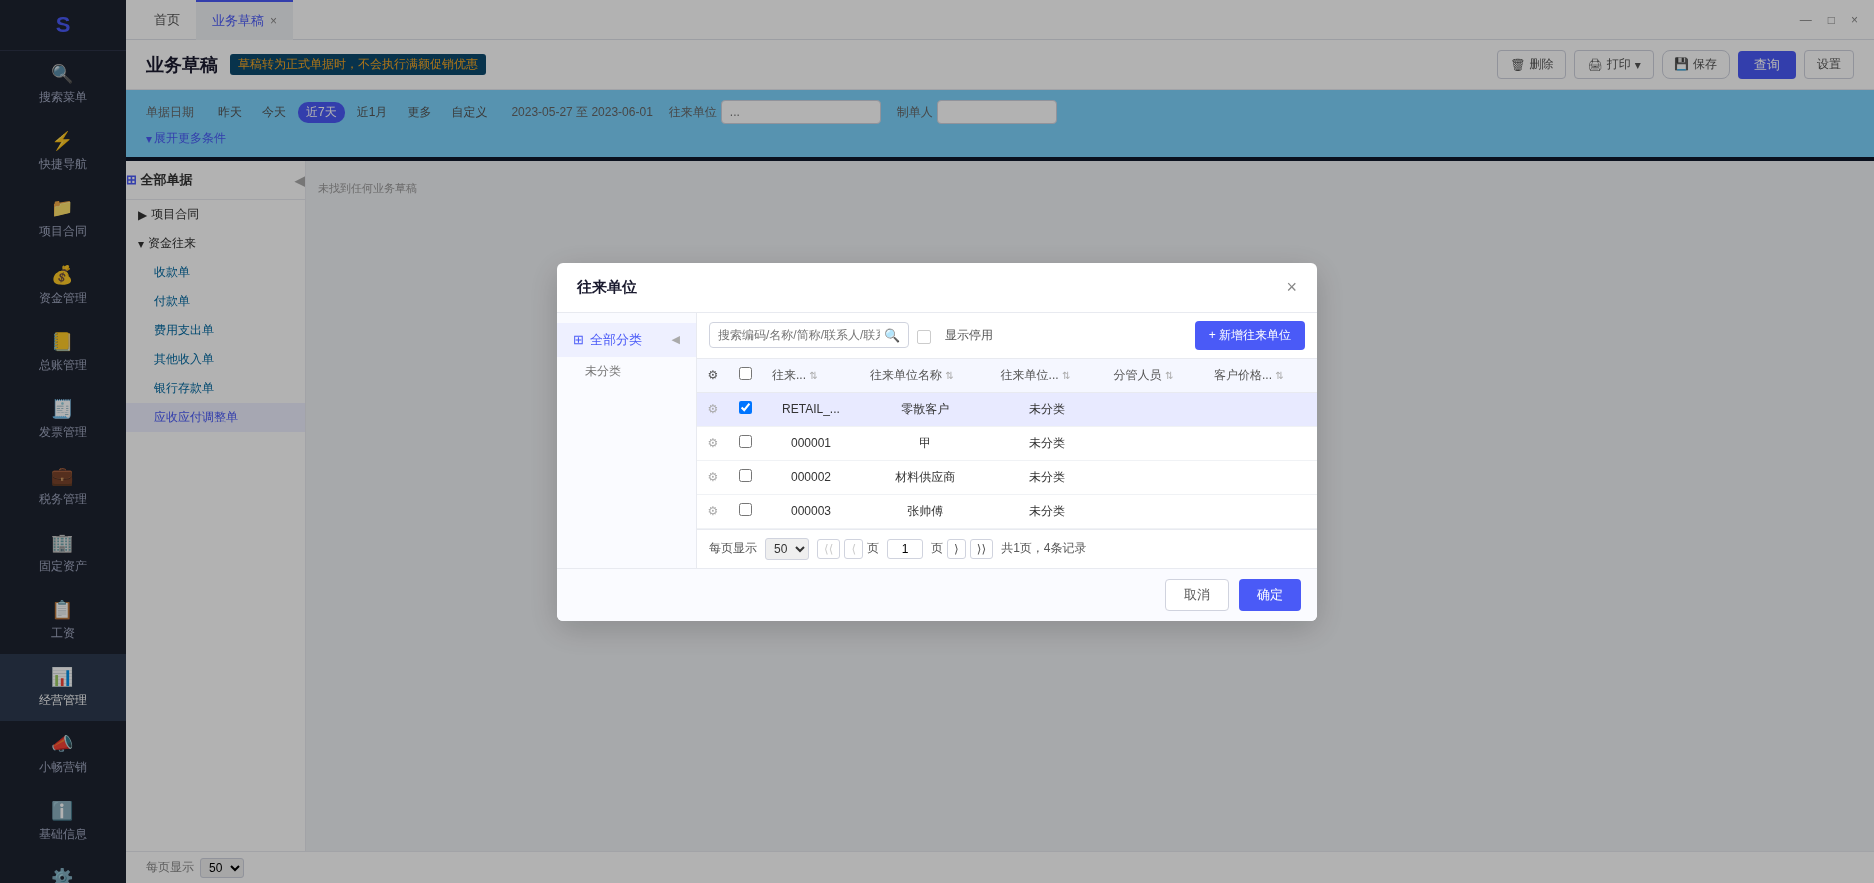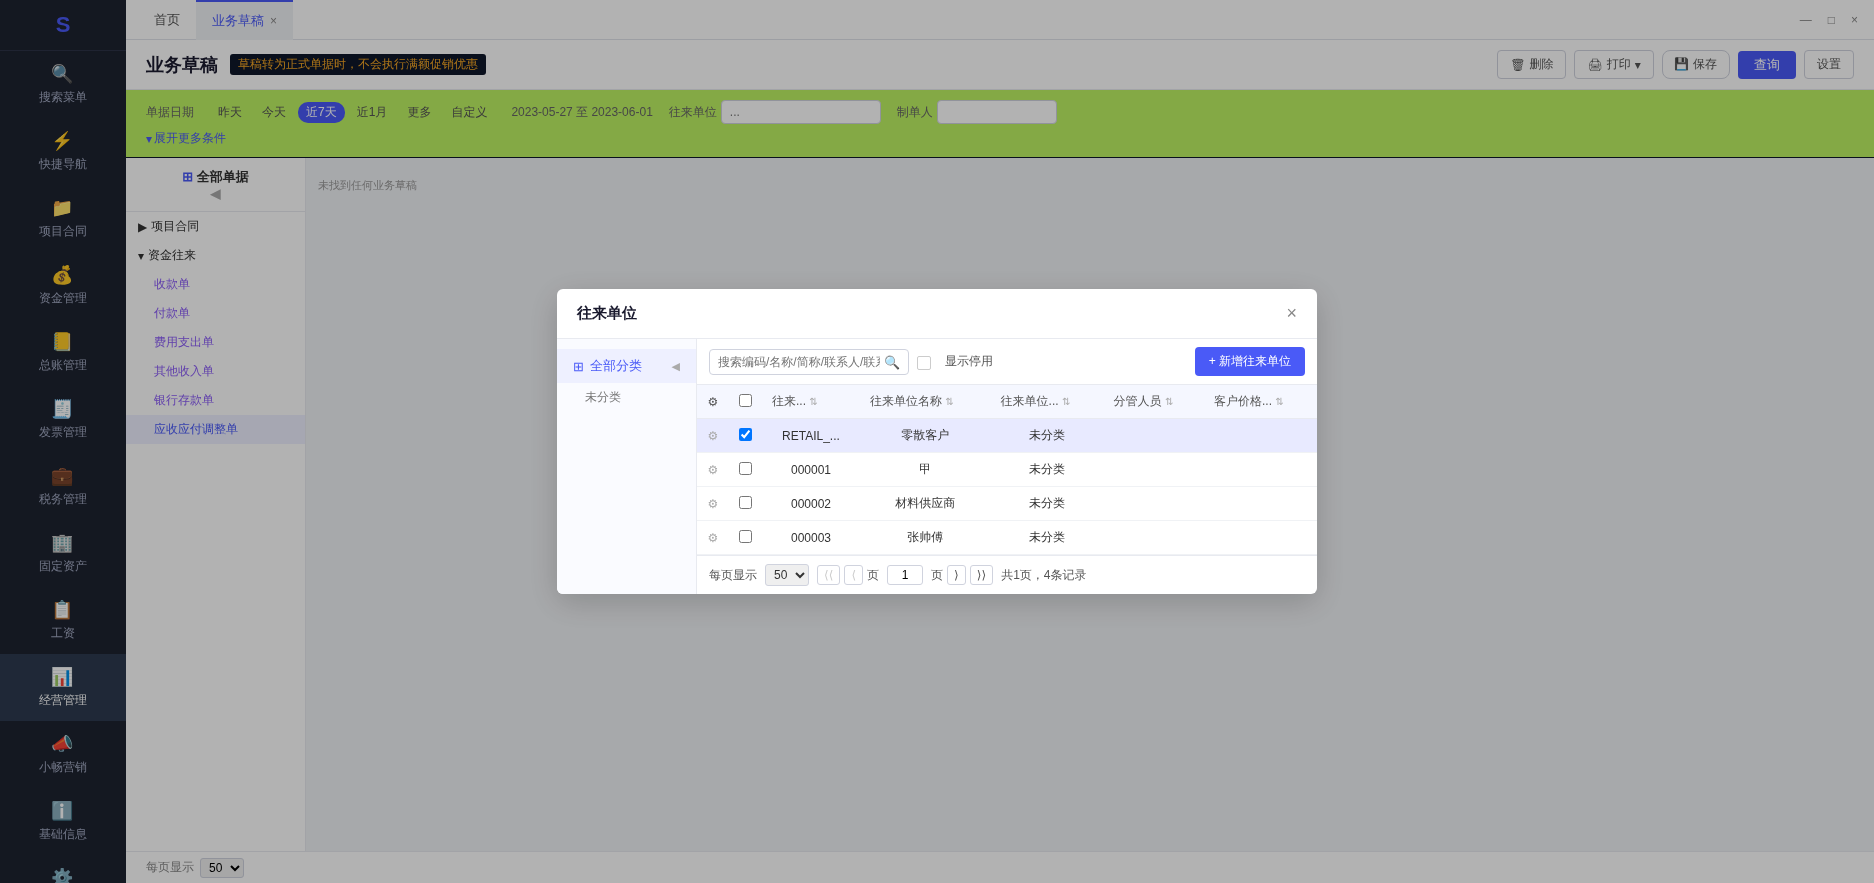--- a/index.html
+++ b/index.html
@@ -22,46 +22,46 @@
     
     .top-bar { background: #fff; border-bottom: 1px solid #e0e3ea; display: flex; align-items: center; padding: 0 12px; height: 40px; gap: 0; }
     .top-bar .home-tab { padding: 0 16px; height: 40px; line-height: 40px; color: #555; cursor: pointer; font-size: 13px; }
     .top-bar .active-tab { background: #f0f2f5; color: #4a5af7; border-top: 2px solid #4a5af7; height: 40px; line-height: 38px; padding: 0 16px; cursor: pointer; font-size: 13px; display: flex; align-items: center; gap: 6px; }
     .tab-close { cursor: pointer; color: #888; font-size: 12px; }
     .top-bar-right { margin-left: auto; display: flex; align-items: center; gap: 8px; font-size: 12px; color: #888; }
 
     
     .page-header { background: #fff; padding: 10px 20px; display: flex; align-items: center; gap: 12px; border-bottom: 1px solid #e8eaf0; }
     .page-title { font-size: 18px; font-weight: bold; color: #1a1a2e; }
-    .page-subtitle { font-size: 12px; color: #f5a623; background: #0f172a; padding: 2px 8px; border-radius: 3px; }
+    .page-subtitle { font-size: 12px; color: #f5a623; background: #0c4a6e; padding: 2px 8px; border-radius: 3px; }
     .page-header-actions { margin-left: auto; display: flex; gap: 8px; align-items: center; }
     .btn-action { padding: 5px 12px; border: 1px solid #d0d3de; background: #fff; border-radius: 4px; cursor: pointer; font-size: 12px; color: #555; display: flex; align-items: center; gap: 4px; }
     .btn-save { padding: 5px 12px; border: 1px solid #d0d3de; background: #fff; border-radius: 8px; cursor: pointer; font-size: 12px; color: #555; }
     .btn-confirm-main { padding: 5px 16px; background: #4a5af7; border: none; border-radius: 4px; cursor: pointer; font-size: 13px; color: #fff; }
 
     
-    .filter-bar { background: #bef264; padding: 10px 20px; border-bottom: 1px solid #0f172a; }
+    .filter-bar { background: #7dd3fc; padding: 10px 20px; border-bottom: 4px solid #0f172a; }
     .filter-row { display: flex; align-items: center; gap: 16px; flex-wrap: wrap; }
     .filter-label { font-size: 12px; color: #666; }
     .date-tabs { display: flex; gap: 4px; }
     .date-tab { padding: 2px 8px; border-radius: 3px; cursor: pointer; font-size: 12px; color: #555; }
     .date-tab.active { background: #4a5af7; color: #fff; border-radius: 10px; }
     .date-range { font-size: 12px; color: #666; }
     .filter-field { display: flex; align-items: center; gap: 4px; }
     .filter-field input { border: 1px solid #d0d3de; border-radius: 4px; padding: 4px 8px; font-size: 12px; width: 160px; color: #333; }
     .expand-btn { color: #4a5af7; font-size: 12px; cursor: pointer; display: flex; align-items: center; gap: 2px; margin-top: 6px; }
 
     
     .content-area { display: flex; flex: 1; overflow: hidden; }
 
     
     .left-menu { width: 180px; background: #fff; border-right: 1px solid #e8eaf0; overflow-y: auto; flex-shrink: 0; }
-    .left-menu-header { display: flex; align-items: center; justify-content: space-between; padding: 10px 12px; font-size: 13px; font-weight: bold; color: #333; border-bottom: 1px solid #e8eaf0; flex-direction: column; }
+    .left-menu-header { display: flex; align-items: center; justify-content: space-between; padding: 10px 0; font-size: 13px; font-weight: bold; color: #333; border-bottom: 1px solid #e8eaf0; }
     .left-menu-group { padding: 6px 12px; font-size: 12px; color: #333; cursor: pointer; display: flex; align-items: center; gap: 4px; }
-    .left-menu-sub { padding: 6px 28px; font-size: 12px; color: #8b5cf6; cursor: pointer; }
+    .left-menu-sub { padding: 6px 28px; font-size: 12px; color: #0369a1; cursor: pointer; }
     .left-menu-sub.active { color: #4a5af7; background: #eef0ff; }
 
     
     .table-area { flex: 1; background: #f0f2f5; padding: 12px; overflow: auto; }
 
     
     .overlay { position: fixed; top: 0; left: 0; width: 100%; height: 100%; background: rgba(0,0,0,0.3); z-index: 100; display: flex; align-items: center; justify-content: center; }
 
     
     .modal { background: #fff; border-radius: 6px; width: 760px; box-shadow: 0 8px 32px rgba(0,0,0,0.18); display: flex; flex-direction: column; overflow: hidden; }
@@ -380,14 +380,18 @@
             <input class="page-input" type="text" value="1" style="">
             <span style="margin-left:4px;">页</span>
             <button>⟩</button>
             <button>⟩⟩</button>
           </div>
           <span>共1页，4条记录</span>
         </div>
       </div>
     </div>
 
+    <div class="modal-footer">
+      <button class="btn-cancel">取消</button>
+      <button class="btn-ok">确定</button>
+    </div>
   </div>
 </div>
 
 </body></html>

